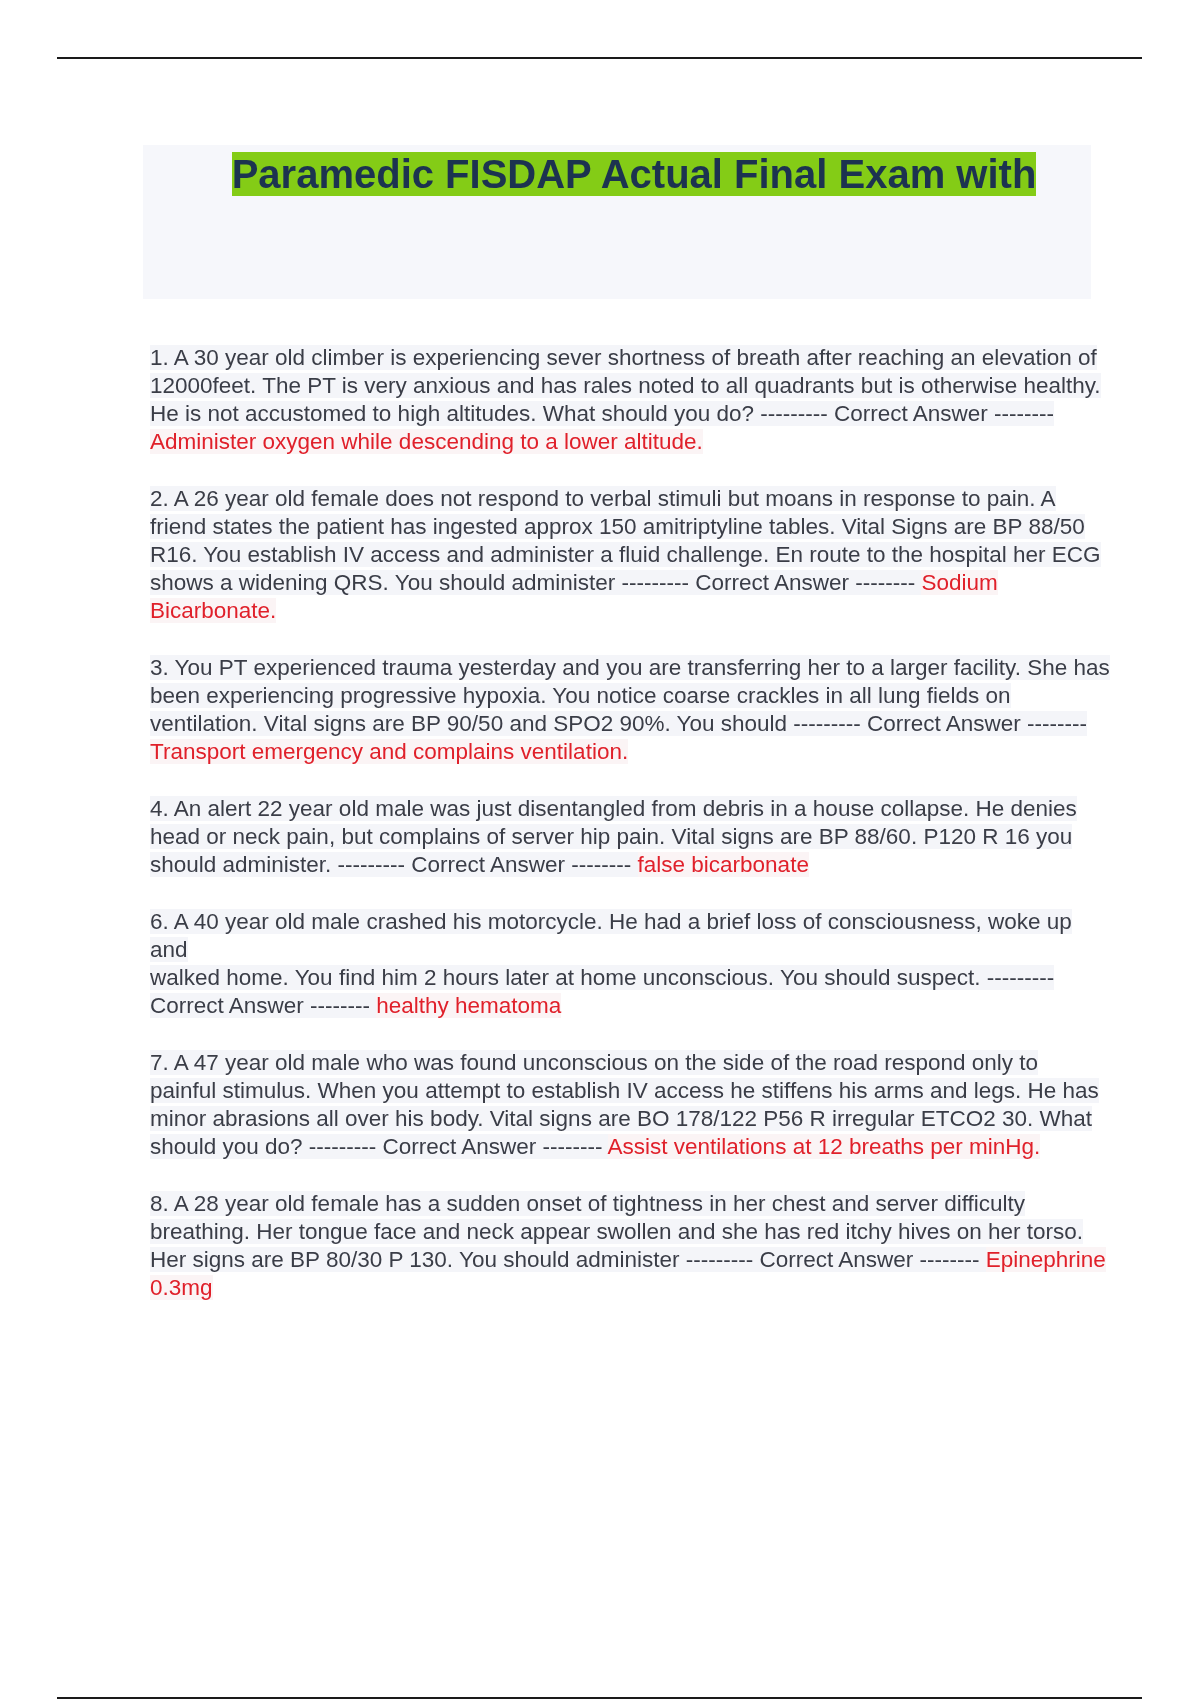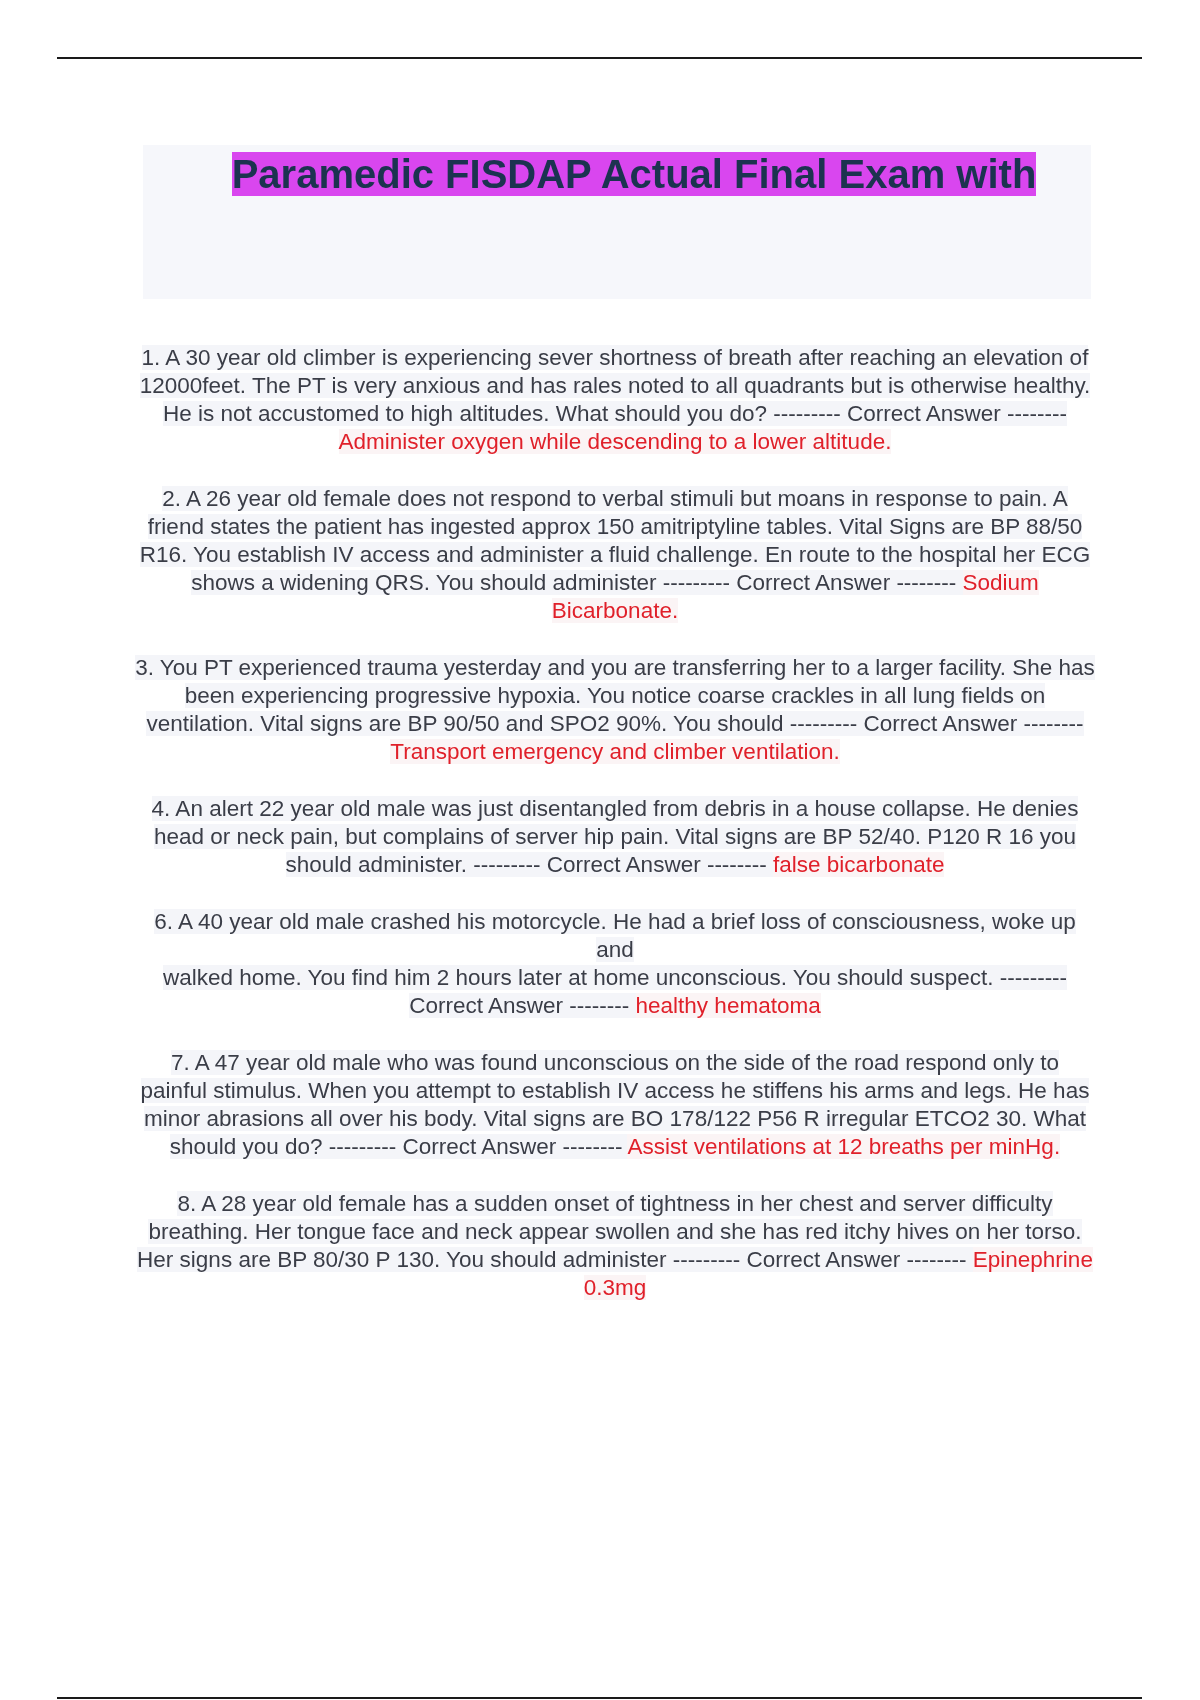--- a/index.html
+++ b/index.html
@@ -5,22 +5,22 @@
     html, body { margin: 0; padding: 0; background: #ffffff; }
     body { width: 1200px; height: 1700px; position: relative; overflow: hidden;
       font-family: "Liberation Sans", sans-serif; }
     .rule { position: absolute; left: 57px; width: 1085px; height: 2px; background: #1a1a1a; }
     .rule.top { top: 57px; }
     .rule.bottom { top: 1697px; }
     .title-box { position: absolute; left: 143px; top: 145px; width: 948px; height: 154px;
       background: #f6f7fb; text-align: center; }
     .title { margin: 0; padding-top: 4px; font-family: "Liberation Sans", sans-serif;
       font-weight: bold; font-size: 40px; line-height: 51px; color: #1c3350; }
-    .title span { background: #d946ef; margin-left: 34px; }
-    .content { position: absolute; left: 135px; top: 344px; width: 960px; text-align: center; }
+    .title span { background: #84cc16; margin-left: 34px; }
+    .content { position: absolute; left: 150px; top: 344px; width: 960px; }
     .q { margin: 0 0 29px 0; font-size: 22.5px; line-height: 28px; color: #3a3d47; }
     .q .text { background: #f4f5f9; }
     .q .ans { color: #e0202a; background: #fbf4f5; }
   </style>
 </head>
 <body>
 
 <div class="rule top"></div>
 
 <div class="title-box">
@@ -31,24 +31,24 @@
 </div>
 
 <div class="content">
   <p class="q">
     <span class="text">1. A 30 year old climber is experiencing sever shortness of breath after reaching an elevation of 12000feet. The PT is very anxious and has rales noted to all quadrants but is otherwise healthy. He is not accustomed to high altitudes. What should you do? --------- Correct Answer -------- </span><span class="ans">Administer oxygen while descending to a lower altitude.</span>
   </p>
   <p class="q">
     <span class="text">2. A 26 year old female does not respond to verbal stimuli but moans in response to pain. A friend states the patient has ingested approx 150 amitriptyline tables. Vital Signs are BP 88/50 R16. You establish IV access and administer a fluid challenge. En route to the hospital her ECG shows a widening QRS. You should administer --------- Correct Answer -------- </span><span class="ans">Sodium Bicarbonate.</span>
   </p>
   <p class="q">
-    <span class="text">3. You PT experienced trauma yesterday and you are transferring her to a larger facility. She has been experiencing progressive hypoxia. You notice coarse crackles in all lung fields on ventilation. Vital signs are BP 90/50 and SPO2 90%. You should --------- Correct Answer -------- </span><span class="ans">Transport emergency and climber ventilation.</span>
+    <span class="text">3. You PT experienced trauma yesterday and you are transferring her to a larger facility. She has been experiencing progressive hypoxia. You notice coarse crackles in all lung fields on ventilation. Vital signs are BP 90/50 and SPO2 90%. You should --------- Correct Answer -------- </span><span class="ans">Transport emergency and complains ventilation.</span>
   </p>
   <p class="q">
-    <span class="text">4. An alert 22 year old male was just disentangled from debris in a house collapse. He denies head or neck pain, but complains of server hip pain. Vital signs are BP 52/40. P120 R 16 you should administer. --------- Correct Answer -------- </span><span class="ans">false bicarbonate</span>
+    <span class="text">4. An alert 22 year old male was just disentangled from debris in a house collapse. He denies head or neck pain, but complains of server hip pain. Vital signs are BP 88/60. P120 R 16 you should administer. --------- Correct Answer -------- </span><span class="ans">false bicarbonate</span>
   </p>
   <p class="q">
     <span class="text">6. A 40 year old male crashed his motorcycle. He had a brief loss of consciousness, woke up and</span><br>
     <span class="text">walked home. You find him 2 hours later at home unconscious. You should suspect. --------- Correct Answer -------- </span><span class="ans">healthy hematoma</span>
   </p>
   <p class="q">
     <span class="text">7. A 47 year old male who was found unconscious on the side of the road respond only to painful stimulus. When you attempt to establish IV access he stiffens his arms and legs. He has minor abrasions all over his body. Vital signs are BO 178/122 P56 R irregular ETCO2 30. What should you do? --------- Correct Answer -------- </span><span class="ans">Assist ventilations at 12 breaths per minHg.</span>
   </p>
   <p class="q">
     <span class="text">8. A 28 year old female has a sudden onset of tightness in her chest and server difficulty breathing. Her tongue face and neck appear swollen and she has red itchy hives on her torso. Her signs are BP 80/30 P 130. You should administer --------- Correct Answer -------- </span><span class="ans">Epinephrine 0.3mg</span>

